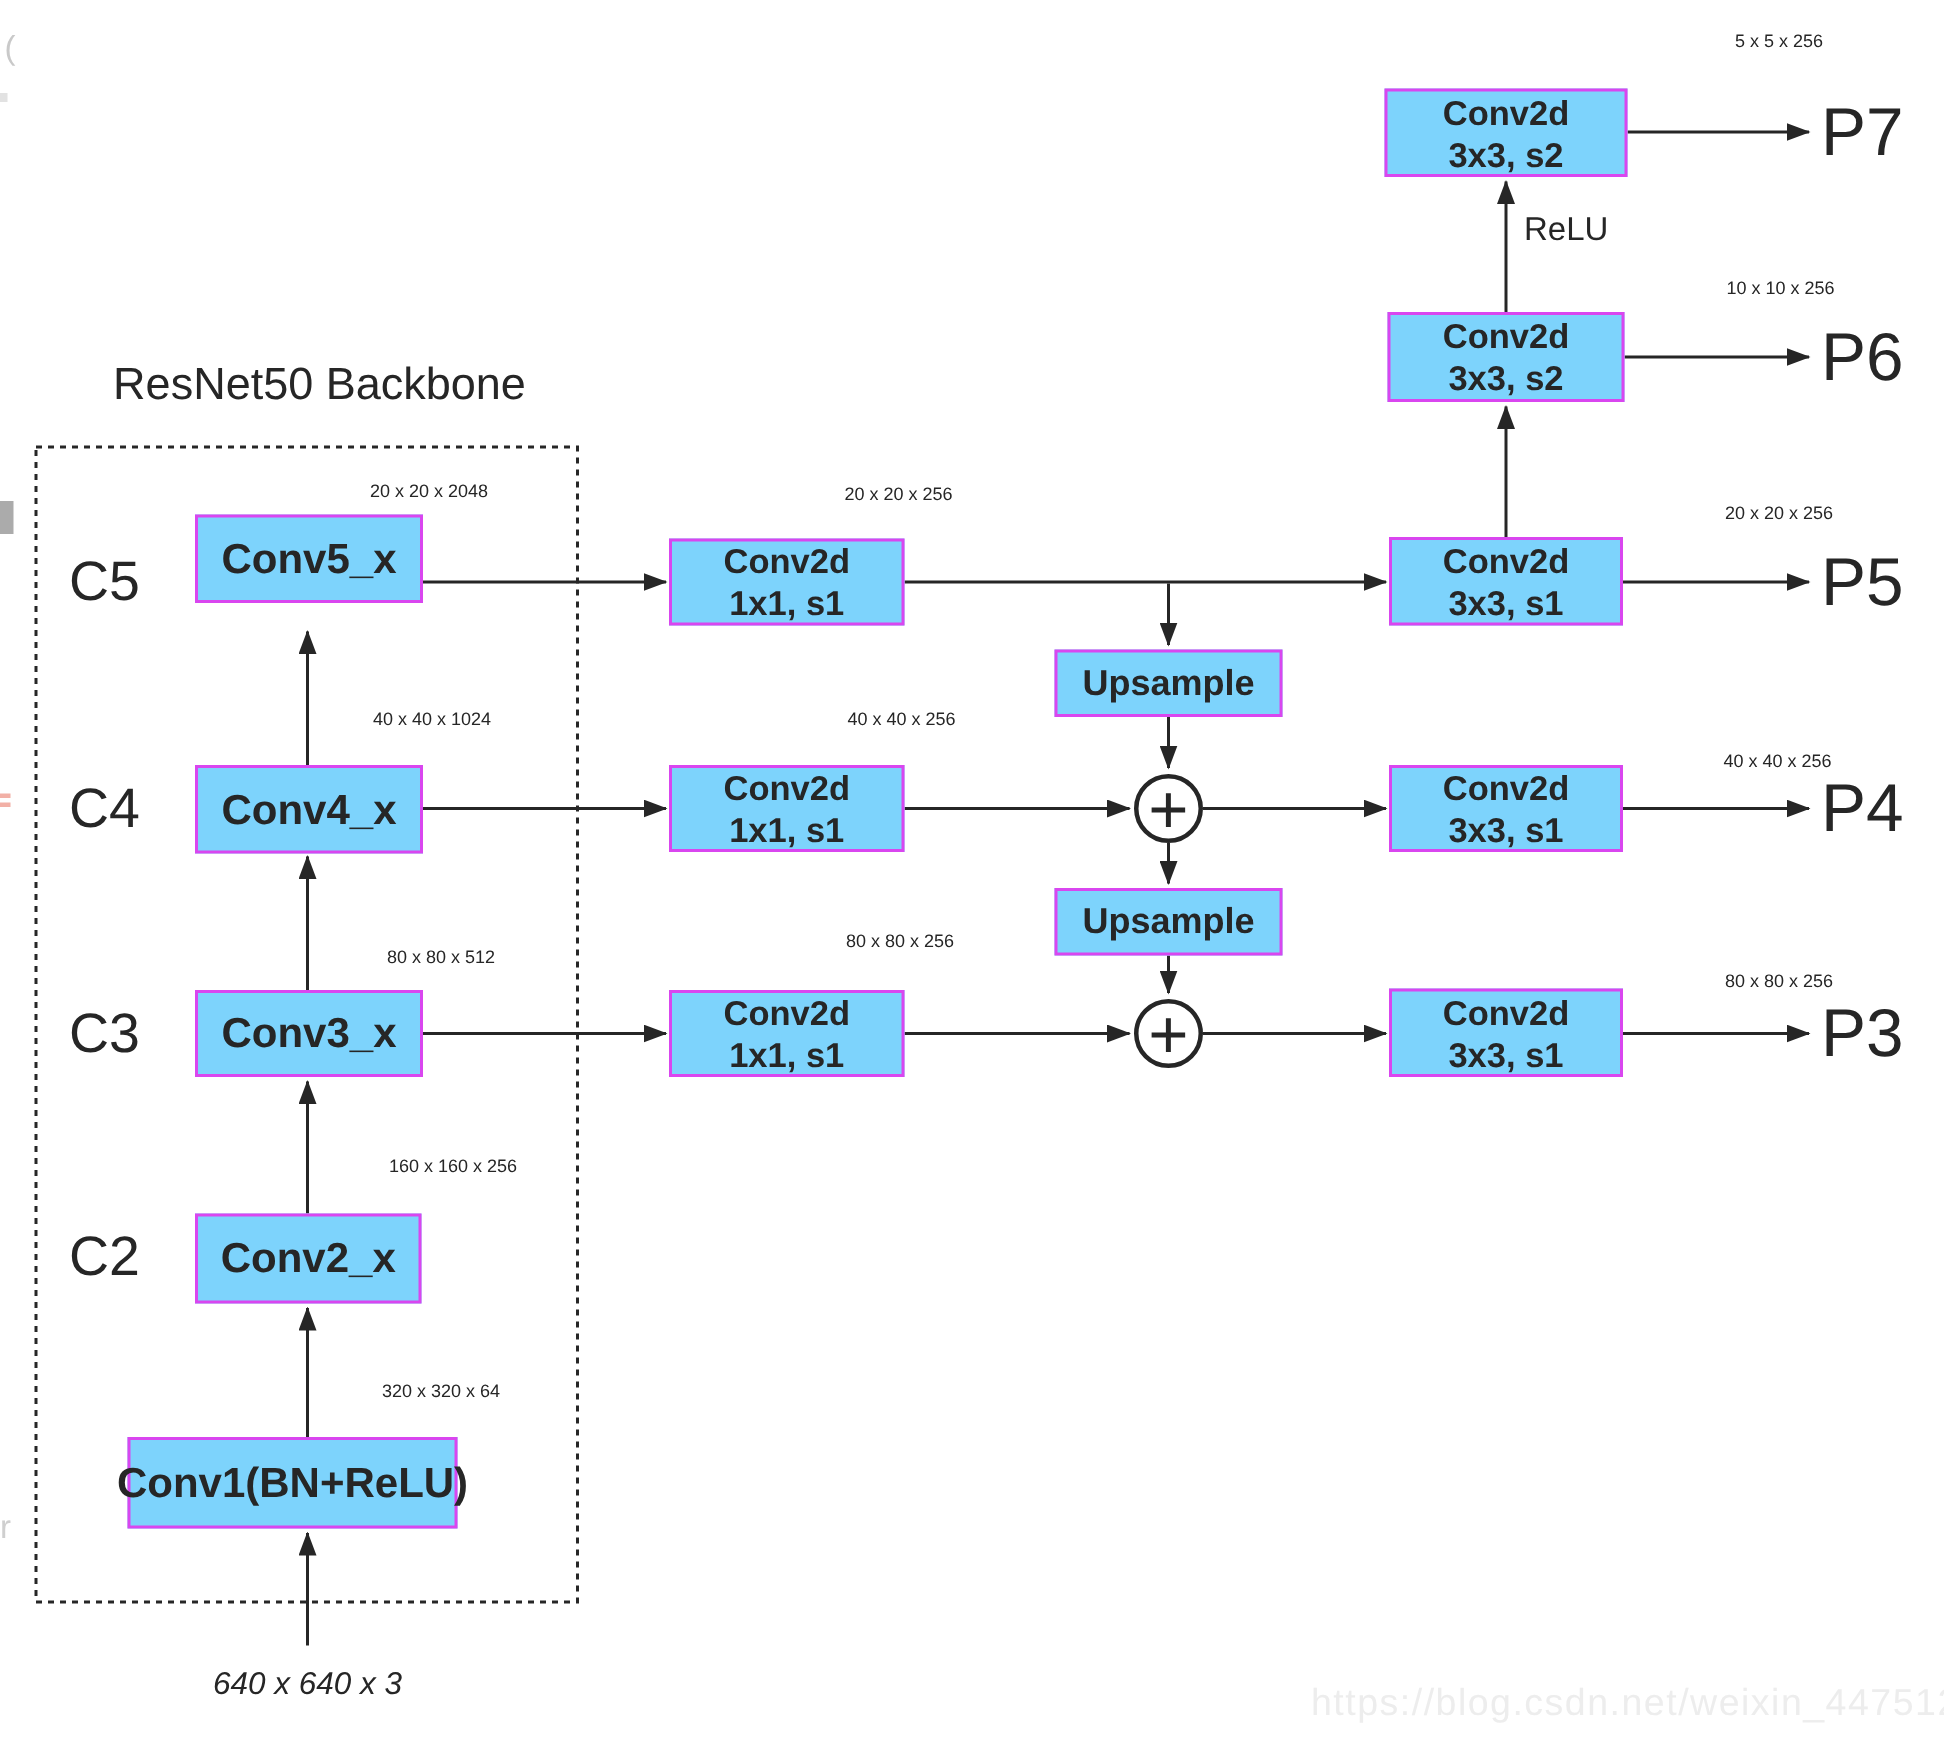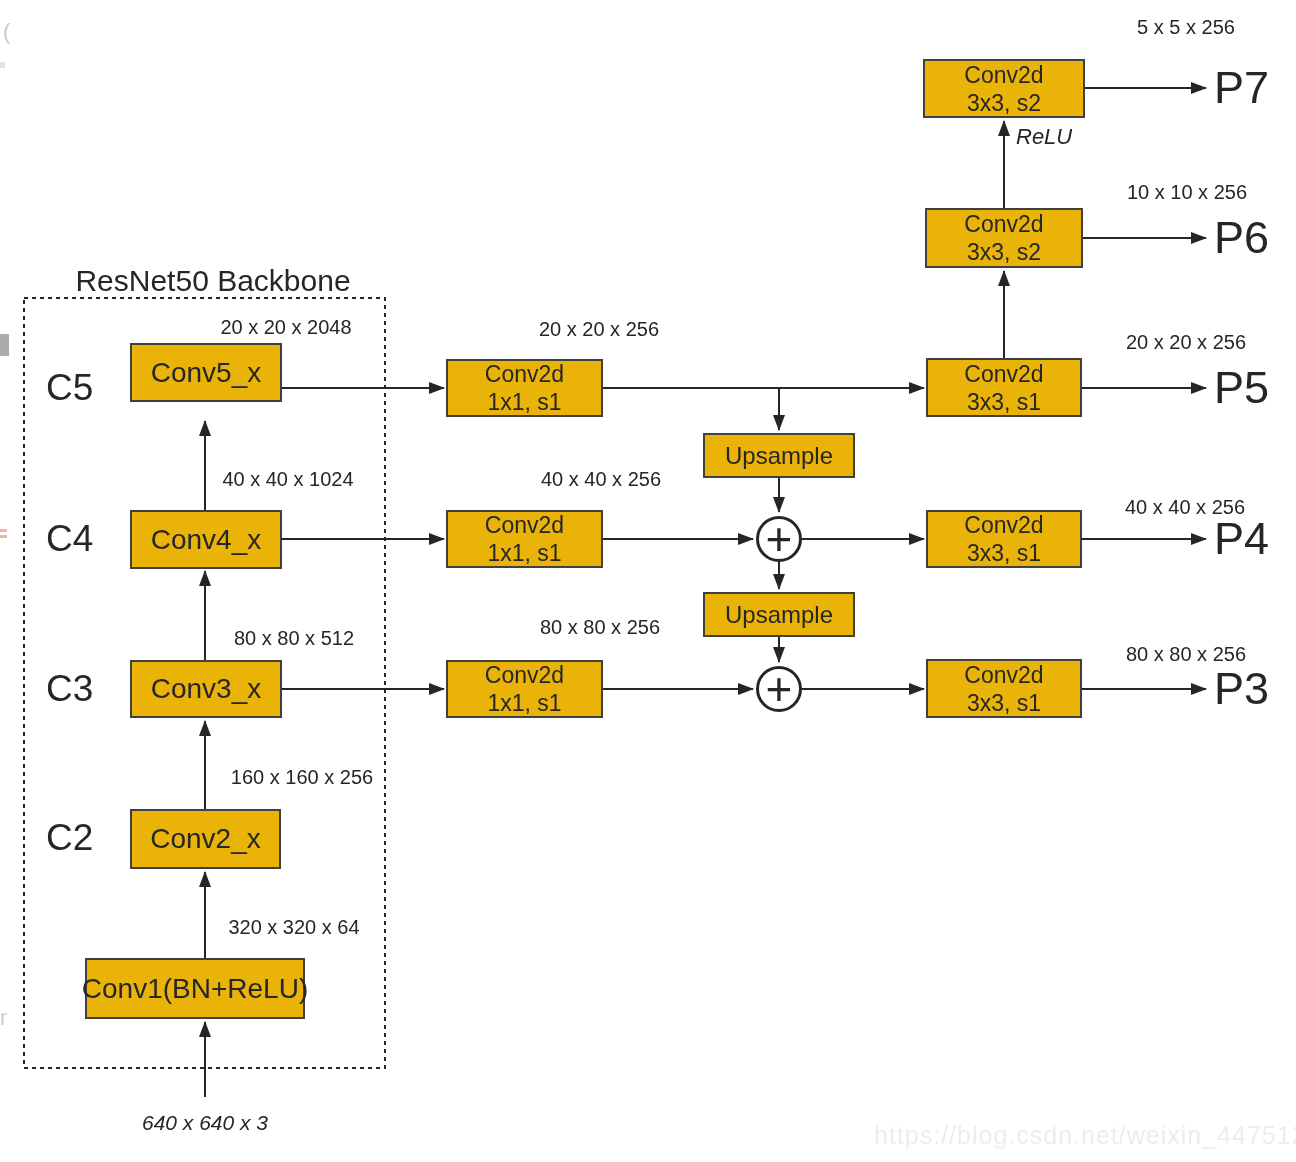--- a/index.html
+++ b/index.html
@@ -7,39 +7,40 @@
     position:relative;
     width:1296px;height:1162px;
     background:#ffffff;
     font-family:"Liberation Sans","DejaVu Sans",sans-serif;
     color:#262626;
     overflow:hidden;
   }
   #connector-layer{position:absolute;left:0;top:0;z-index:1;}
   .box{
     position:absolute;z-index:2;box-sizing:border-box;
-    background:#eab308;border:2px solid #404040;
+    background:#7dd3fc;border:2px solid #d946ef;
     display:flex;align-items:center;justify-content:center;
     text-align:center;
+    font-weight:bold;
   }
   .conv-box{font-size:23px;line-height:28px;}
   .backbone-box{font-size:28px;line-height:30px;}
   .upsample-box{font-size:24px;line-height:26px;}
   .add-circle{
     position:absolute;z-index:2;box-sizing:border-box;
     width:46px;height:46px;border:3px solid #262626;border-radius:50%;
     background:#ffffff;
     display:flex;align-items:center;justify-content:center;
     font-size:46px;line-height:38px;font-weight:400;
   }
   .stage-label{position:absolute;z-index:2;font-size:37px;line-height:44px;white-space:nowrap;}
   .p-label{position:absolute;z-index:2;font-size:45px;line-height:50px;white-space:nowrap;}
-  .dim{position:absolute;z-index:2;font-size:20px;line-height:22px;white-space:nowrap;transform:translateX(-50%);}
+  .dim{position:absolute;z-index:2;font-size:12px;line-height:22px;white-space:nowrap;transform:translateX(-50%);}
   .dim-abs{position:absolute;z-index:2;font-size:21px;line-height:23px;white-space:nowrap;transform:translateX(-50%);font-style:italic;}
-  .title{position:absolute;z-index:2;font-size:30px;line-height:34px;white-space:nowrap;transform:translateX(-50%);margin-top:24px;}
+  .title{position:absolute;z-index:2;font-size:30px;line-height:34px;white-space:nowrap;transform:translateX(-50%);}
   .relu{position:absolute;z-index:2;font-size:22px;line-height:24px;white-space:nowrap;}
   .watermark{position:absolute;z-index:2;font-size:25px;line-height:28px;letter-spacing:1px;color:#ededed;white-space:nowrap;}
   .artifact{position:absolute;z-index:3;}
   .artifact-text{font-size:22px;line-height:24px;color:#c9c9c9;}
 </style>
 </head>
 <body>
 
 <div id="canvas">
 
@@ -143,21 +144,21 @@
     <span>Upsample</span>
   </div>
 
   <div class="add-circle" style="left:756px;top:516px;">
     <span>+</span>
   </div>
   <div class="add-circle" style="left:756px;top:666px;">
     <span>+</span>
   </div>
 
-  <div class="relu" style="left:1016px;top:125px;font-style:italic;">ReLU</div>
+  <div class="relu" style="left:1016px;top:141px;">ReLU</div>
 
   <div class="box conv-box" style="left:923px;top:59px;width:162px;height:59px;">
     <div>
       <div>Conv2d</div>
       <div>3x3, s2</div>
     </div>
   </div>
   <div class="box conv-box" style="left:925px;top:208px;width:158px;height:60px;">
     <div>
       <div>Conv2d</div>

